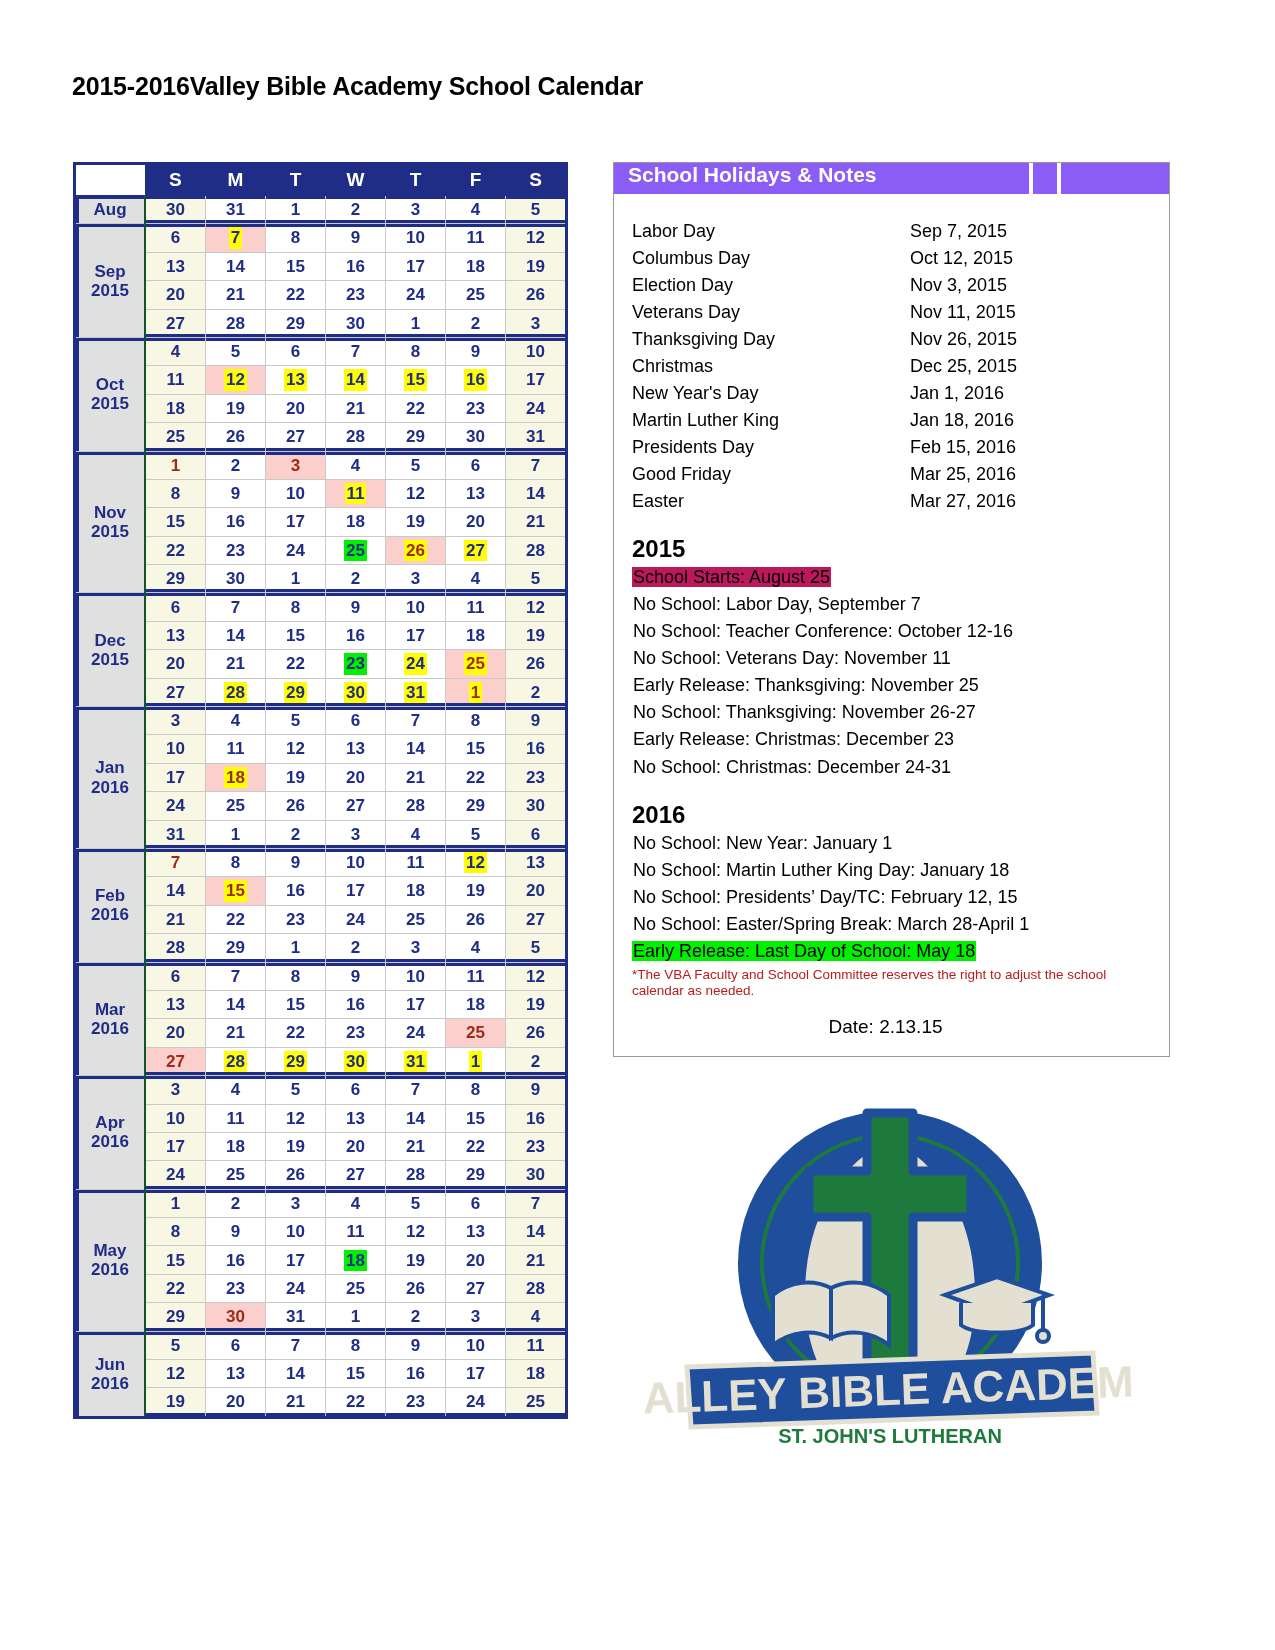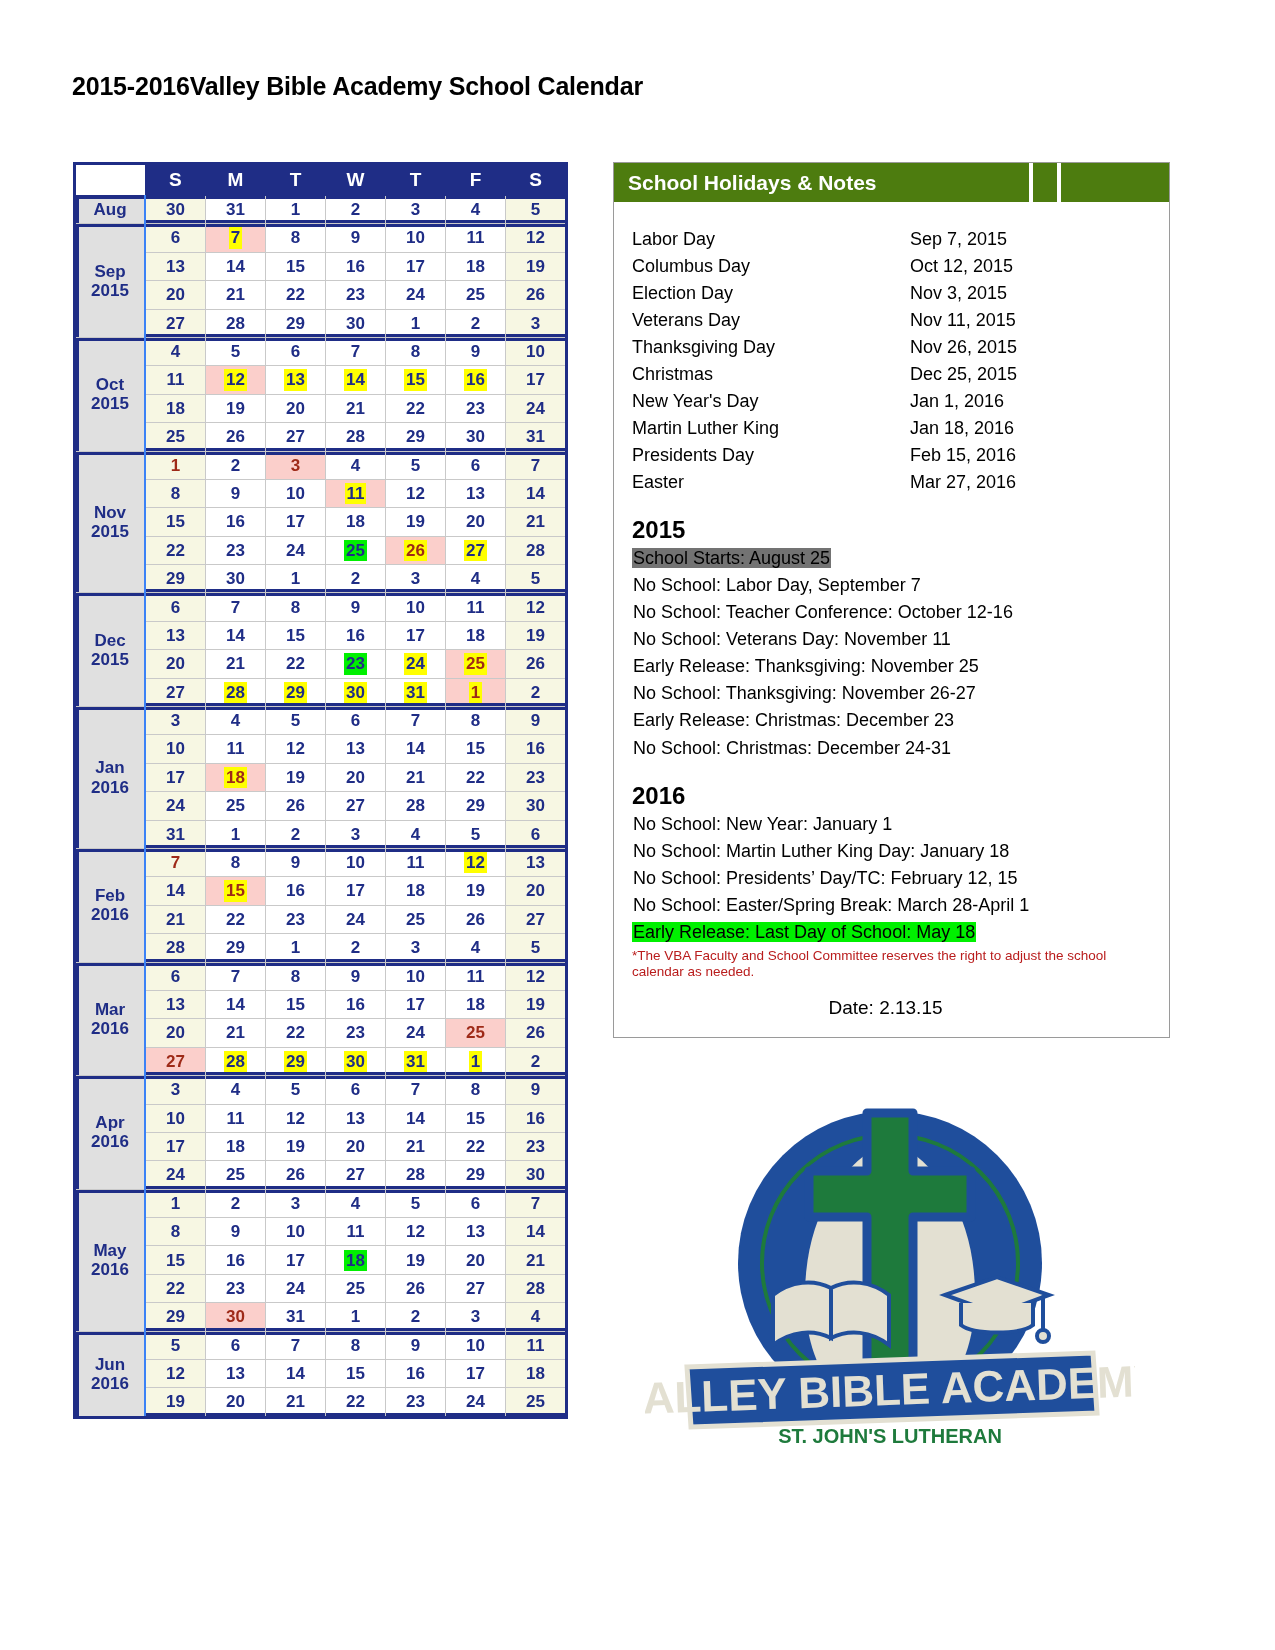--- a/index.html
+++ b/index.html
@@ -35,21 +35,21 @@
     border:1px solid #1F2D86;
   }
   .cal th.corner{
     background:#ffffff;border-left:3px solid #1F2D86;border-top:3px solid #1F2D86;
     border-right:1px solid #1F2D86;border-bottom:1px solid #1F2D86;
     width:68px;
   }
   .cal td.mlabel{
     background:#e0e0e0;color:#1F2D86;font-size:17px;font-weight:bold;
     width:68px;line-height:1.12;
-    border-right:2px solid #3b82f6;
+    border-right:2px solid #14532d;
   }
   .cal td.day{width:59px;background:#ffffff;}
   .cal td.we{background:#f7f7e3;}  
   .num{display:inline-block;padding:0 2px;line-height:1.25;}
   .hl-yellow .num{background:#FFFF00;}
   .hl-green  .num{background:#00F000;}
   .pink{background:#FBCFCB !important;}
   .red{color:#9E2A18;}
 
   
@@ -59,36 +59,36 @@
   .bt.bl{box-shadow:inset 0 3px 0 0 #1F2D86, inset 3px 0 0 0 #1F2D86;}
   .bt.bb{box-shadow:inset 0 3px 0 0 #1F2D86, inset 0 -3px 0 0 #1F2D86;}
 
   
   .notes{
     position:absolute;left:613px;top:162px;width:557px;
     border:1px solid #9a9a9a;background:#ffffff;
     box-sizing:border-box;
   }
   .notes-head{
-    background:#4d7c0f;color:#ffffff;
+    background:#8b5cf6;color:#ffffff;
     font-size:21px;font-weight:bold;
-    padding:8px 14px 7px 14px;
+    padding:0 14px 7px 14px;
     position:relative;
   }
   .notes-head .tick{
     position:absolute;top:0;bottom:0;width:4px;background:#ffffff;
   }
   .notes-body{padding:24px 18px 10px 18px;}
   .hol-row{display:flex;font-size:18px;color:#000;line-height:1.50;}
   .hol-name{width:278px;}
   .hol-date{flex:1;}
   .yr{font-size:24px;font-weight:bold;color:#000;margin-top:20px;margin-bottom:1px;}
   .note-line{font-size:18px;color:#000;line-height:1.505;}
   .note-line span.mk{padding:0 1px;}
-  .mk-yellow{background:#737373;}
+  .mk-yellow{background:#be185d;}
   .mk-green{background:#00F000;}
   .foot{font-size:13.5px;color:#b91c1c;line-height:1.22;margin-top:2px;}
   .date-line{font-size:19px;color:#000;text-align:center;margin:16px 12px 8px 0;}
 
   
   .logo{position:absolute;left:645px;top:1095px;width:490px;height:360px;}
 </style>
 </head>
 <body>
 
@@ -547,20 +547,24 @@
             <div class="hol-name">New Year's Day</div>
             <div class="hol-date">Jan 1, 2016</div>
           </div>
           <div class="hol-row">
             <div class="hol-name">Martin Luther King</div>
             <div class="hol-date">Jan 18, 2016</div>
           </div>
           <div class="hol-row">
             <div class="hol-name">Presidents Day</div>
             <div class="hol-date">Feb 15, 2016</div>
+          </div>
+          <div class="hol-row">
+            <div class="hol-name">Good Friday</div>
+            <div class="hol-date">Mar 25, 2016</div>
           </div>
           <div class="hol-row">
             <div class="hol-name">Easter</div>
             <div class="hol-date">Mar 27, 2016</div>
           </div>
         </div>
 
       <div class="yr">2015</div>
       <div id="notes-2015">
           <div class="note-line"><span class="mk mk-yellow">School Starts:  August 25</span></div>

